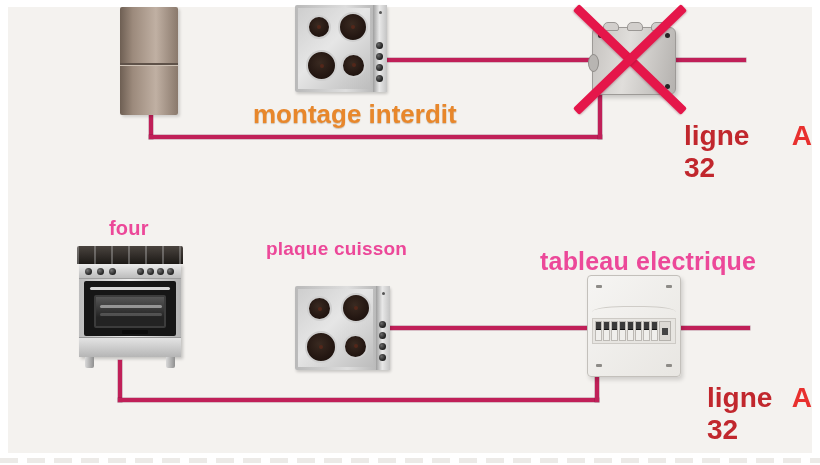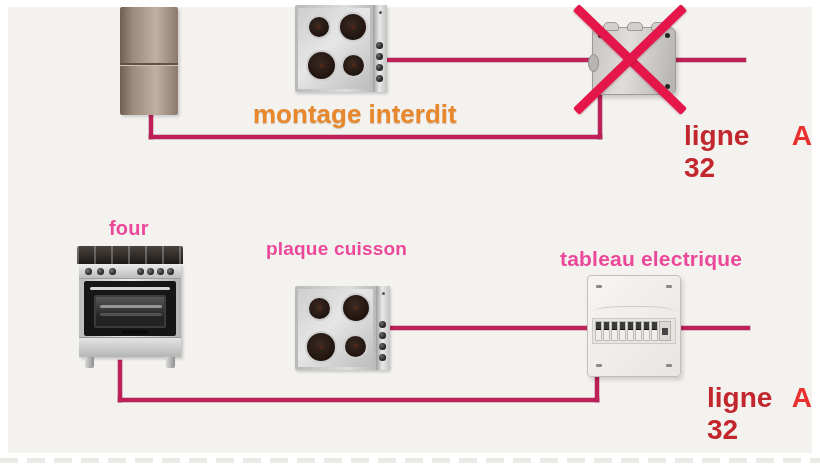--- a/index.html
+++ b/index.html
@@ -199,21 +199,21 @@
     <div class="burner" style="left:13%; top:12%; width:25px; height:25px;"></div>
     <div class="burner" style="left:48%; top:8%;  width:30px; height:30px;"></div>
     <div class="burner" style="left:11%; top:53%; width:32px; height:32px;"></div>
     <div class="burner" style="left:51%; top:57%; width:25px; height:25px;"></div>
     <div class="knob" style="top:42%;"></div>
     <div class="knob" style="top:55%;"></div>
     <div class="knob" style="top:68%;"></div>
     <div class="knob" style="top:81%;"></div>
   </div>
 
-  <div class="black-label" style="left:560px; top:247px; font-size:21px;text-align:right;">tableau electrique</div>
+  <div class="black-label" style="left:540px; top:247px; font-size:25px;text-align:right;">tableau electrique</div>
 
   <div class="panel">
     <div class="screw" style="left:8px; top:9px;"></div>
     <div class="screw" style="right:8px; top:9px;"></div>
     <div class="screw" style="left:8px; bottom:9px;"></div>
     <div class="screw" style="right:8px; bottom:9px;"></div>
     <div class="curve"></div>
     <div class="band">
       <div class="brk"></div>
       <div class="brk"></div>

